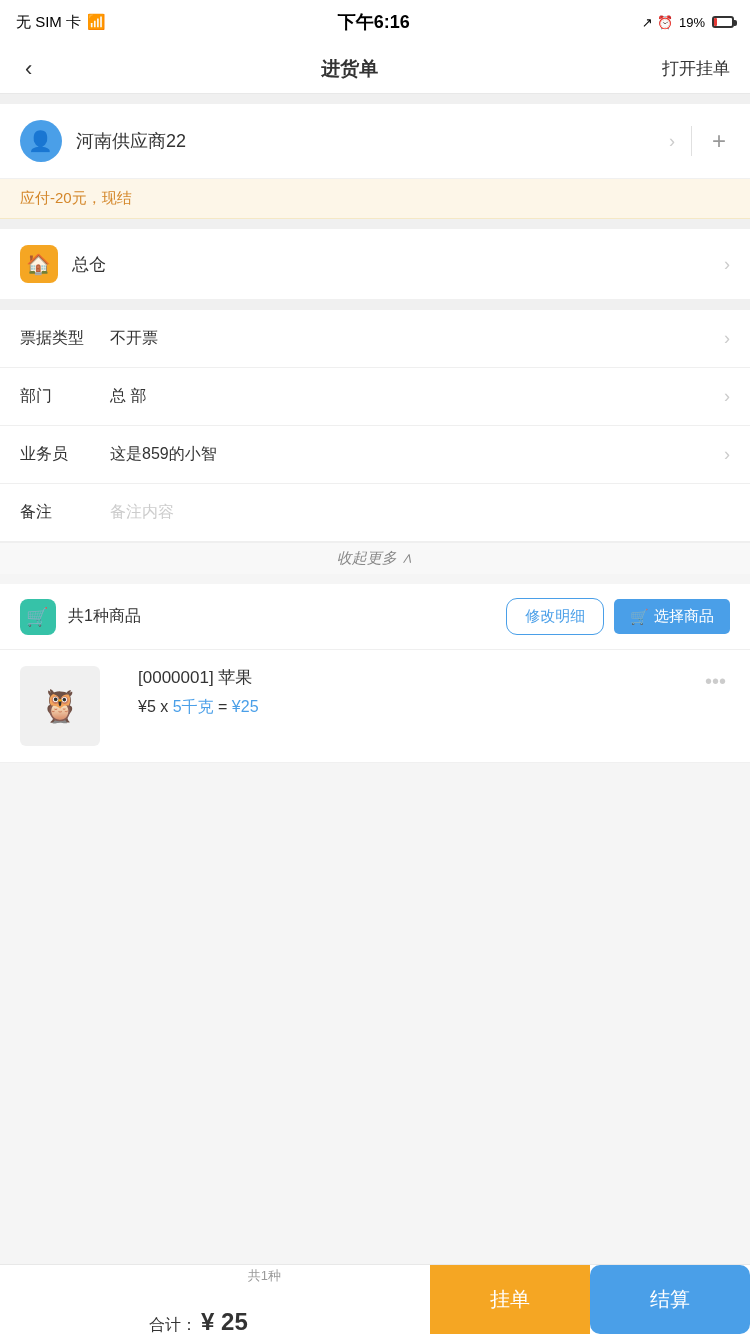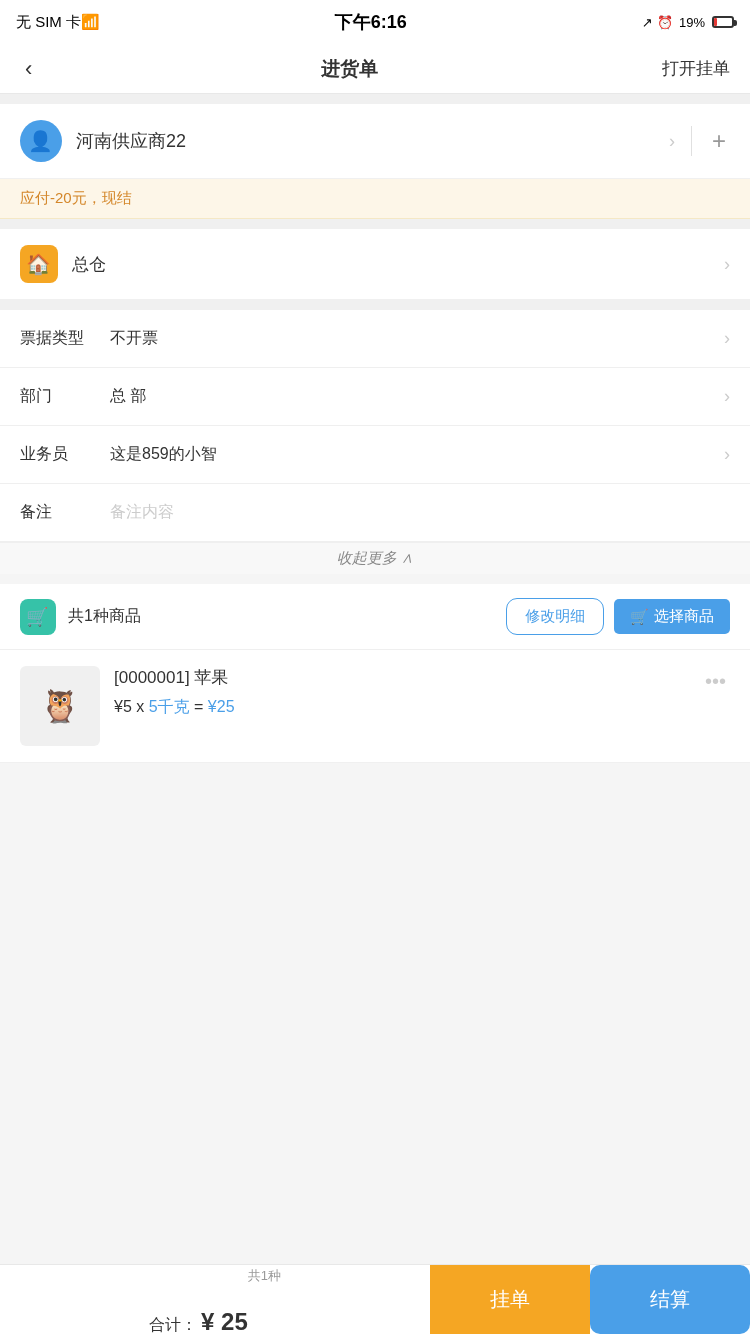--- a/index.html
+++ b/index.html
@@ -17,21 +17,21 @@
     .status-bar {
       background: #fff;
       height: 44px;
       display: flex;
       align-items: center;
       justify-content: space-between;
       padding: 0 16px;
       font-size: 15px;
       font-weight: 500;
     }
-    .status-left { display: flex; align-items: center; }
+    .status-left { display: flex; align-items: center; gap: 6px; }
     .status-center { font-size: 18px; font-weight: 600; }
     .status-right { display: flex; align-items: center; gap: 5px; font-size: 13px; }
 
     
     .nav-bar {
       background: #fff;
       height: 50px;
       display: flex;
       align-items: center;
       justify-content: space-between;
@@ -256,20 +256,21 @@
       color: #bbb;
       font-size: 12px;
       overflow: hidden;
     }
     .owl-logo {
       color: #8bc0d8;
       font-size: 32px;
     }
     .product-info {
       flex: 1;
+      margin-left: 24px;
     }
     .product-name {
       font-size: 17px;
       color: #333;
       margin-bottom: 8px;
       font-weight: 500;
     }
     .product-price {
       font-size: 16px;
       color: #333;

